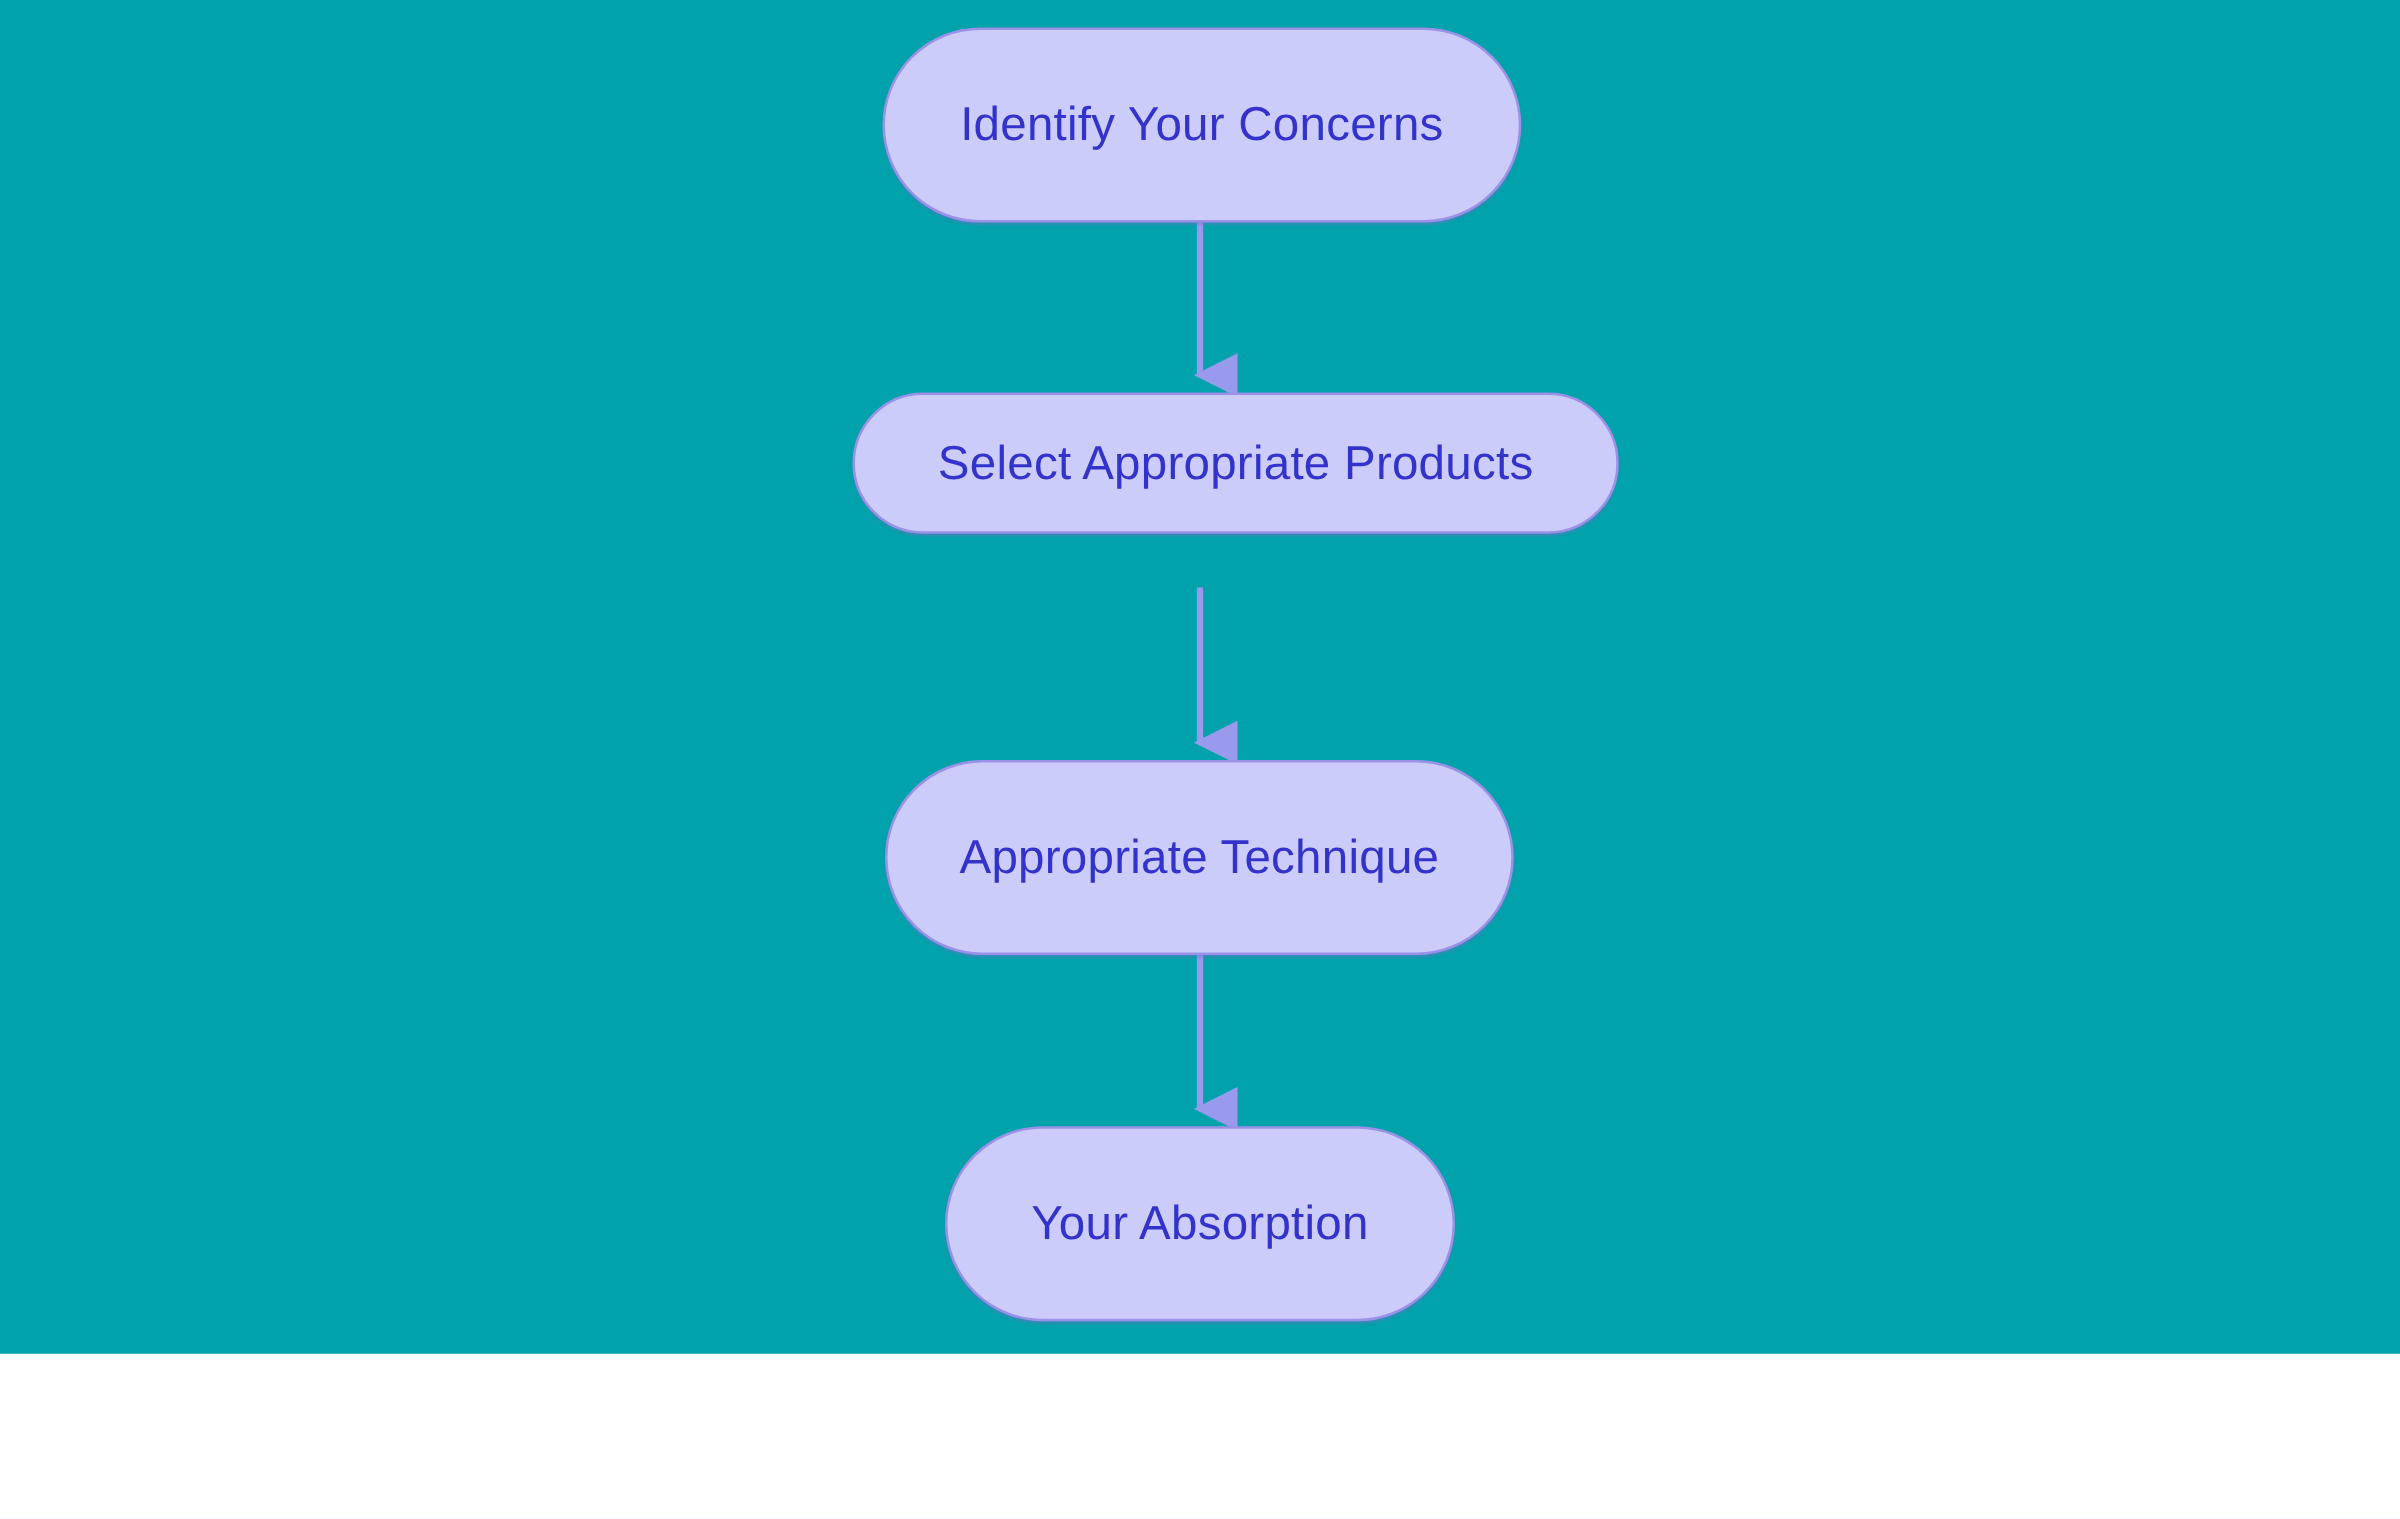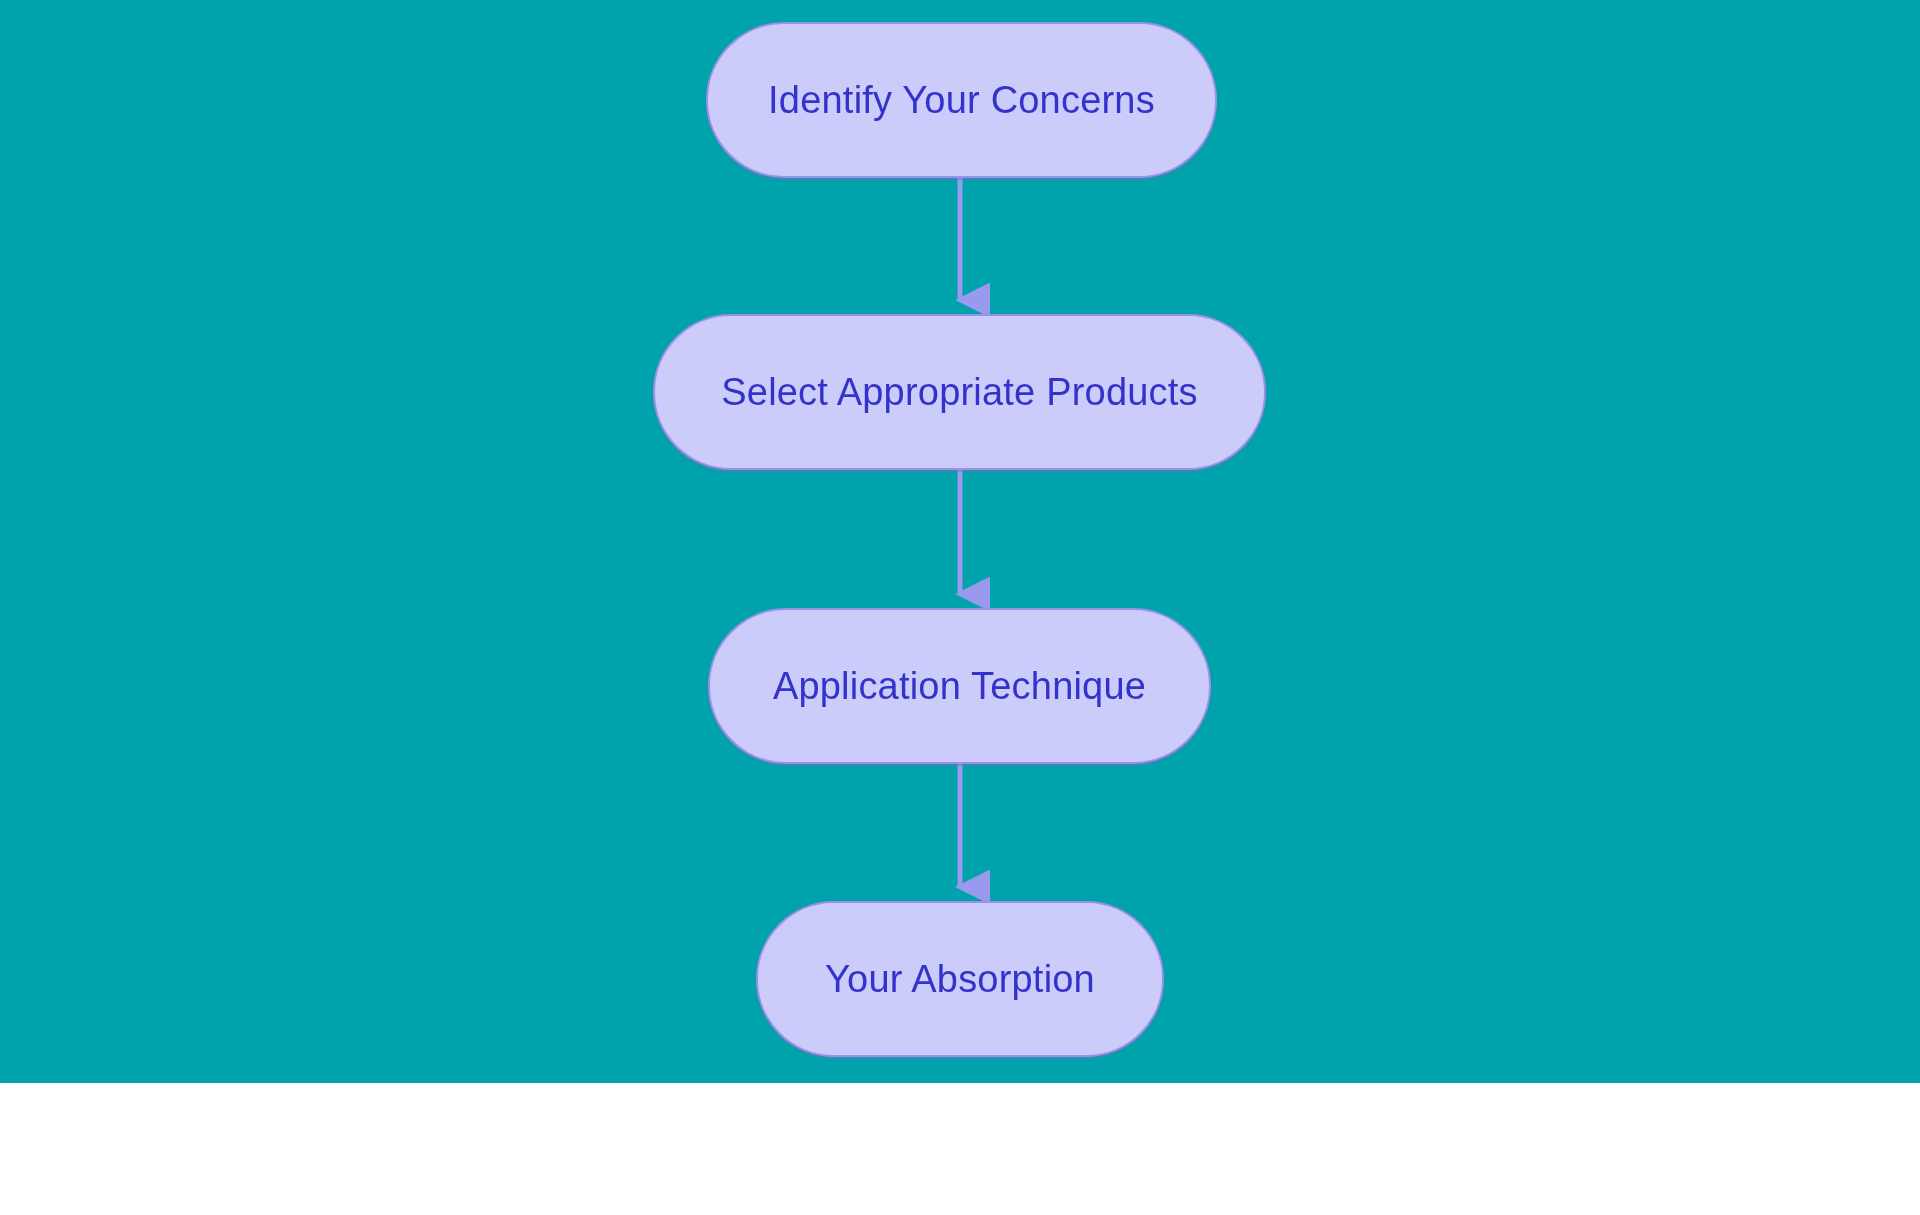--- a/index.html
+++ b/index.html
@@ -49,21 +49,21 @@
     color: #3333cc;
     font-family: "Liberation Sans", sans-serif;
     font-size: 38px;
     font-weight: 400;
     letter-spacing: 0.2px;
     line-height: 1;
     white-space: nowrap;
     text-align: right;
   }
   #node-1 { left: 706px; top: 22px;  width: 511px; height: 156px; }
-  #node-2 { left: 653px; top: 314px; width: 613px; height: 156px; }
+  #node-2 { left: 682px; top: 314px; width: 613px; height: 113px; }
   #node-3 { left: 708px; top: 608px; width: 503px; height: 156px; }
   #node-4 { left: 756px; top: 901px; width: 408px; height: 156px; }
 </style>
 </head>
 <body>
 
 <div id="canvas">
 
   <div id="chart-background"></div>
 
@@ -83,20 +83,20 @@
 
   <div class="node-group" id="node-1">
     <span class="node-label">Identify Your Concerns</span>
   </div>
 
   <div class="node-group" id="node-2">
     <span class="node-label">Select Appropriate Products</span>
   </div>
 
   <div class="node-group" id="node-3">
-    <span class="node-label">Application Technique</span>
+    <span class="node-label">Appropriate Technique</span>
   </div>
 
   <div class="node-group" id="node-4">
     <span class="node-label">Your Absorption</span>
   </div>
 
 </div>
 
 </body></html>

